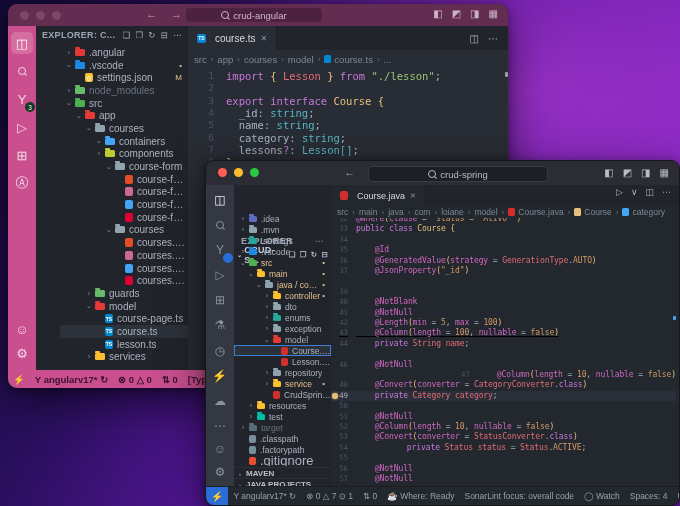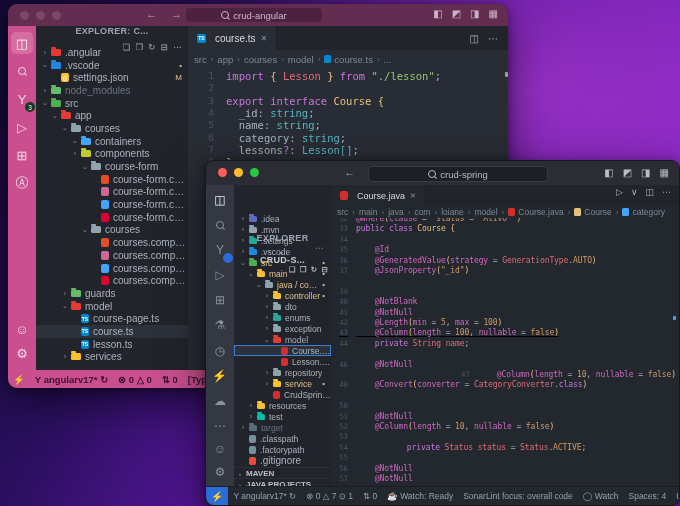--- a/index.html
+++ b/index.html
@@ -14,21 +14,21 @@
   .tl i{width:9px;height:9px;border-radius:50%;display:block;}
   .navarrows{position:absolute;top:4px;display:flex;gap:14px;color:#b9a3b3;font-size:11px;}
   .searchpill{position:absolute;top:4px;height:14px;border-radius:4px;display:flex;align-items:center;justify-content:center;font-size:9.5px;color:#cdb6c8;gap:4px;}
   .mag{display:inline-block;width:6px;height:6px;border:1px solid currentColor;border-radius:50%;position:relative;}
   .mag:after{content:"";position:absolute;width:3px;height:1px;background:currentColor;transform:rotate(45deg);left:5px;top:6px;}
   .layouticons{position:absolute;top:4px;right:10px;display:flex;gap:9px;font-size:10px;color:#cbb3c6;}
   .abar{position:absolute;display:flex;flex-direction:column;align-items:center;}
   .abar .ic{width:22px;height:22px;display:flex;align-items:center;justify-content:center;border-radius:5px;font-size:13px;position:relative;margin-top:6px;}
   .abar .badge{position:absolute;right:-2px;bottom:-2px;min-width:10px;height:10px;border-radius:6px;font-size:6.5px;display:flex;align-items:center;justify-content:center;}
   .sidebar{position:absolute;background:#21252b;}
-  .sbhead{display:flex;align-items:center;font-size:9px;letter-spacing:.3px;color:#9da5b4;flex-direction:column;}
+  .sbhead{display:flex;align-items:center;font-size:9px;letter-spacing:.3px;color:#9da5b4;}
   .tr{position:relative;display:flex;align-items:center;white-space:nowrap;overflow:hidden;color:#abb2bf;}
   .tr .chev{width:8px;font-size:7px;color:#8a93a2;flex:none;text-align:center;margin-right:2px;}
   .fold{flex:none;width:10px;height:7px;border-radius:1.5px;margin-right:4px;position:relative;}
   .fold:before{content:"";position:absolute;top:-2px;left:0;width:5px;height:2px;border-radius:1px 1px 0 0;background:inherit;}
   .ficon{flex:none;width:8px;height:9px;border-radius:2px;margin-right:4px;font-size:5px;color:#fff;display:flex;align-items:center;justify-content:center;font-weight:bold;}
   .tr .lbl{overflow:hidden;text-overflow:ellipsis;}
   .tr .right{margin-left:auto;padding-right:6px;font-size:8px;}
   .tabbar{position:absolute;background:#21252b;display:flex;}
   .tab{display:flex;align-items:center;gap:5px;padding:0 9px;border-right:1px solid #1b1e24;}
   .crumbs{position:absolute;display:flex;align-items:center;color:#7f8795;white-space:nowrap;overflow:hidden;}
@@ -132,21 +132,21 @@
       <div class="sbhead" style="height:18px;padding:0 6px;gap:6px;">
         <span style="font-weight:bold">EXPLORER: C...</span>
         <span id="bw-sbicons" style="margin-left:auto;display:flex;gap:5px;font-size:8.5px;color:#aab1bf;">
             <span>❏</span>
             <span>❐</span>
             <span>↻</span>
             <span>⊟</span>
             <span>⋯</span>
           </span>
       </div>
-      <div id="bw-tree" style="position:absolute;left:0;right:0;top:20px;bottom:0;overflow:hidden;">
+      <div id="bw-tree" style="position:absolute;left:0;right:0;top:20px;bottom:0;overflow:hidden;padding-left:24px;">
           <div class="tr" style="height: 12.7px; font-size: 10px; padding-left: 5px;">
             <span class="chev">›</span>
             <span class="fold" style="background: rgb(229, 57, 53);"></span>
             <span class="lbl">.angular</span>
           </div>
           <div class="tr" style="height: 12.7px; font-size: 10px; padding-left: 5px;">
             <span class="chev">⌄</span>
             <span class="fold" style="background: rgb(30, 136, 229);"></span>
             <span class="lbl">.vscode</span>
             <span class="right" style="color: rgb(226, 192, 141);">•</span>
@@ -518,21 +518,21 @@
           <div class="tr" style="height: 11px; font-size: 8.5px; padding-left: 5px;">
             <span class="chev"></span>
             <span class="ficon" style="background: rgb(120, 144, 156); width: 7px; height: 8px;"></span>
             <span class="lbl">.classpath</span>
           </div>
           <div class="tr" style="height: 11px; font-size: 8.5px; padding-left: 5px;">
             <span class="chev"></span>
             <span class="ficon" style="background: rgb(120, 144, 156); width: 7px; height: 8px;"></span>
             <span class="lbl">.factorypath</span>
           </div>
-          <div class="tr" style="height: 11px; font-size: 10px; padding-left: 5px;">
+          <div class="tr" style="height: 11px; font-size: 13px; padding-left: 5px;">
             <span class="chev"></span>
             <span class="ficon" style="background: rgb(232, 77, 49); width: 7px; height: 8px;"></span>
             <span class="lbl">.gitignore</span>
           </div>
           <div class="tr" style="height: 11px; font-size: 8.5px; padding-left: 5px;">
             <span class="chev"></span>
             <span class="lbl">.project</span>
           </div>
         </div>
     </div>
@@ -644,34 +644,40 @@
           <span class="ct"><span class="ann">    @NotNull</span></span>
         </div>
         <div class="cl" style="top: 152px; justify-content: flex-end;">
           <span class="ln">47</span>
           <span class="ct"><span class="ann">    @Column</span><span class="br">(</span><span class="ann">length </span><span class="txt">= </span><span class="num">10</span><span class="txt">, </span><span class="ann">nullable </span><span class="txt">= </span><span class="num">false</span><span class="br">)</span></span>
         </div>
         <div class="cl" style="top: 162.4px;">
           <span class="ln">48</span>
           <span class="ct"><span class="ann">    @Convert</span><span class="br">(</span><span class="ann">converter </span><span class="txt">= </span><span class="type">CategoryConverter</span><span class="txt">.</span><span class="kw">class</span><span class="br">)</span></span>
         </div>
+        <div class="cl active" style="top: 172.8px;">
+          <span class="ln">49</span>
+          <span class="ct"><span class="kw">    private </span><span class="type">Category </span><span class="vr">category</span><span class="txt">;</span></span>
+          <span class="bulb" style="left: 1px; top: 2px;"></span>
+        </div>
         <div class="cl" style="top: 183.2px;">
           <span class="ln">50</span>
           <span class="ct"></span>
         </div>
         <div class="cl" style="top: 193.6px;">
           <span class="ln">51</span>
           <span class="ct"><span class="ann">    @NotNull</span></span>
         </div>
         <div class="cl" style="top: 204px;">
           <span class="ln">52</span>
           <span class="ct"><span class="ann">    @Column</span><span class="br">(</span><span class="ann">length </span><span class="txt">= </span><span class="num">10</span><span class="txt">, </span><span class="ann">nullable </span><span class="txt">= </span><span class="num">false</span><span class="br">)</span></span>
         </div>
         <div class="cl" style="top: 214.4px;">
           <span class="ln">53</span>
+          <span class="ct"><span class="ann">    @Convert</span><span class="br">(</span><span class="ann">converter </span><span class="txt">= </span><span class="type">StatusConverter</span><span class="txt">.</span><span class="kw">class</span><span class="br">)</span></span>
         </div>
         <div class="cl" style="top: 224.8px; gap: 32px;">
           <span class="ln">54</span>
           <span class="ct"><span class="kw">    private </span><span class="type">Status </span><span class="vr">status </span><span class="txt">= </span><span class="type">Status</span><span class="txt">.</span><span class="num">ACTIVE</span><span class="txt">;</span></span>
         </div>
         <div class="cl" style="top: 235.2px;">
           <span class="ln">55</span>
           <span class="ct"></span>
         </div>
         <div class="cl" style="top: 245.6px;">
@@ -690,21 +696,21 @@
       </div>
     <div class="secrow" style="top:317px;">
         <span class="chev">›</span>
         <span>JAVA PROJECTS</span>
       </div>
     <div class="status" id="fw-status">
         <span class="it chip">⚡</span>
         <span class="it">Y angularv17* ↻</span>
         <span class="it">⊗ 0 △ 7 ⊙ 1</span>
         <span class="it">⇅ 0</span>
-        <span class="it">☕ Watch: Ready</span>
+        <span class="it">☕ Where: Ready</span>
         <span class="it">SonarLint focus: overall code</span>
         <span class="it">◯ Watch</span>
         <span style="flex: 1 1 0%;"></span>
         <span class="it">Spaces: 4</span>
         <span class="it">UTF-8</span>
       </div>
   </div>
 
 </div>
 

